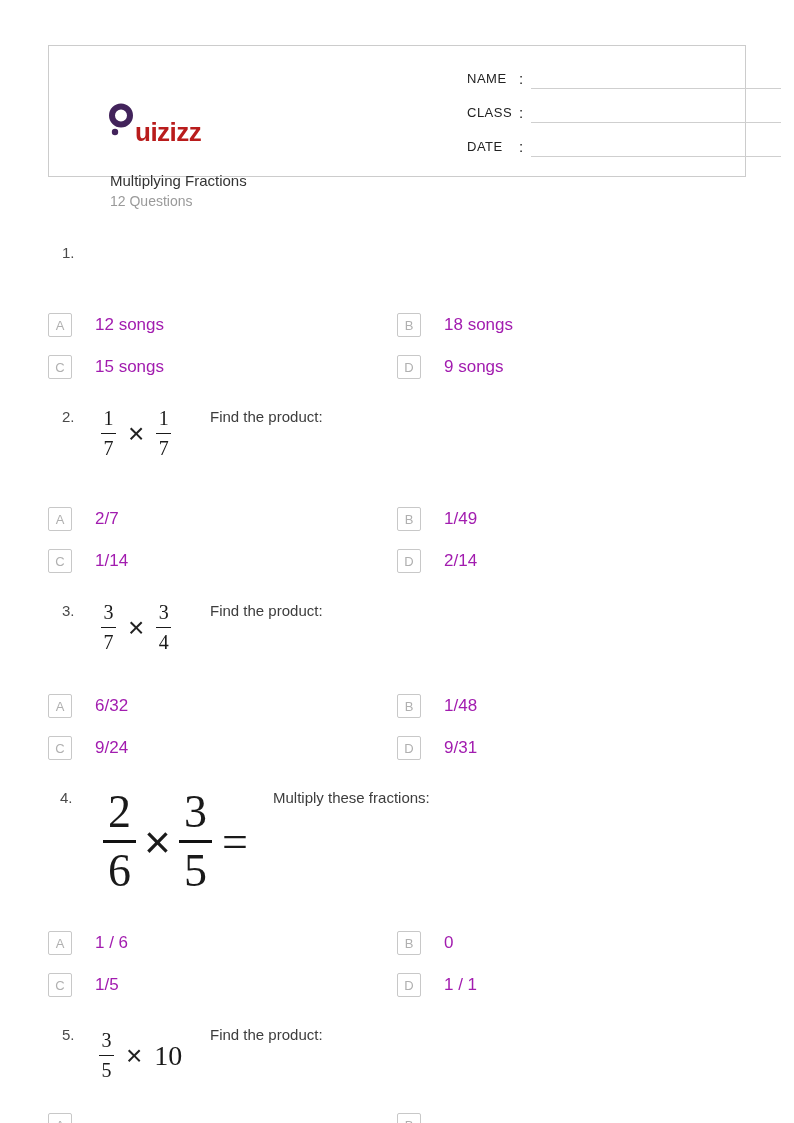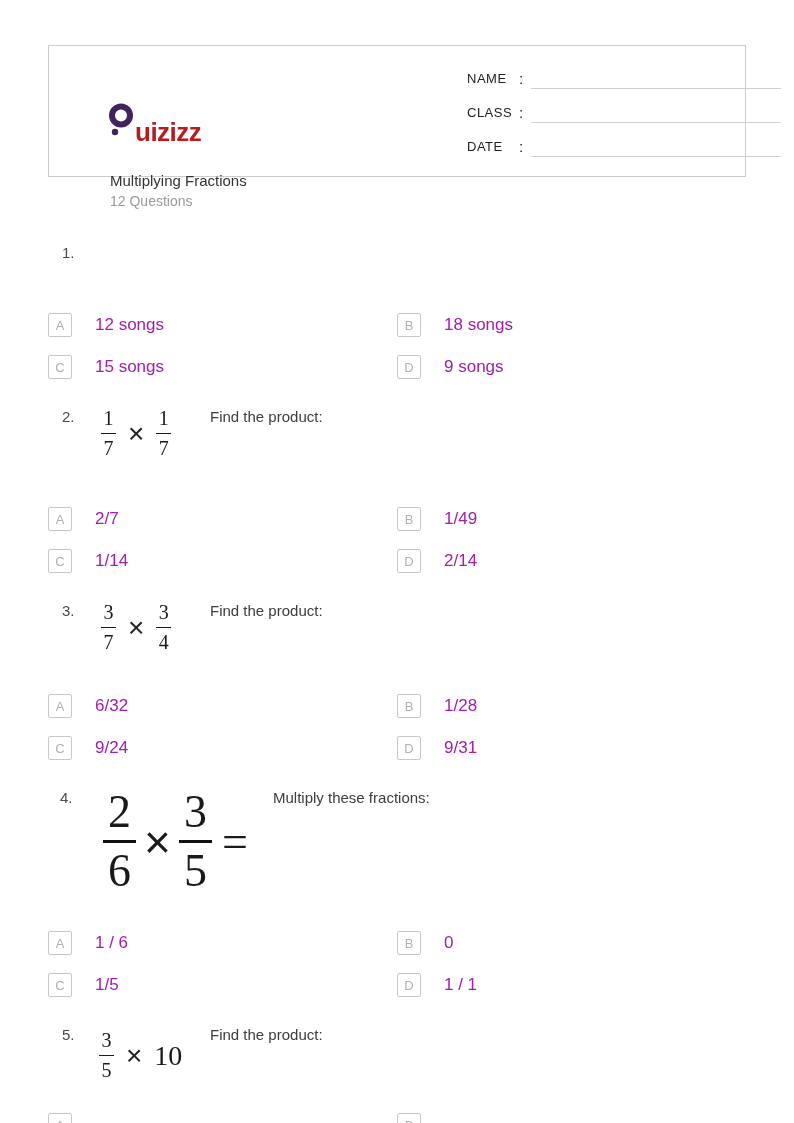--- a/index.html
+++ b/index.html
@@ -174,21 +174,21 @@
   <div class="opt" style="left:48px;top:694px;">
     <div class="opt-box">
         <span>A</span>
       </div>
     <div class="opt-text">6/32</div>
   </div>
   <div class="opt" style="left:397px;top:694px;">
     <div class="opt-box">
         <span>B</span>
       </div>
-    <div class="opt-text">1/28</div>
+    <div class="opt-text">1/48</div>
   </div>
   <div class="opt" style="left:48px;top:736px;">
     <div class="opt-box">
         <span>C</span>
       </div>
     <div class="opt-text">9/24</div>
   </div>
   <div class="opt" style="left:397px;top:736px;">
     <div class="opt-box">
         <span>D</span>

